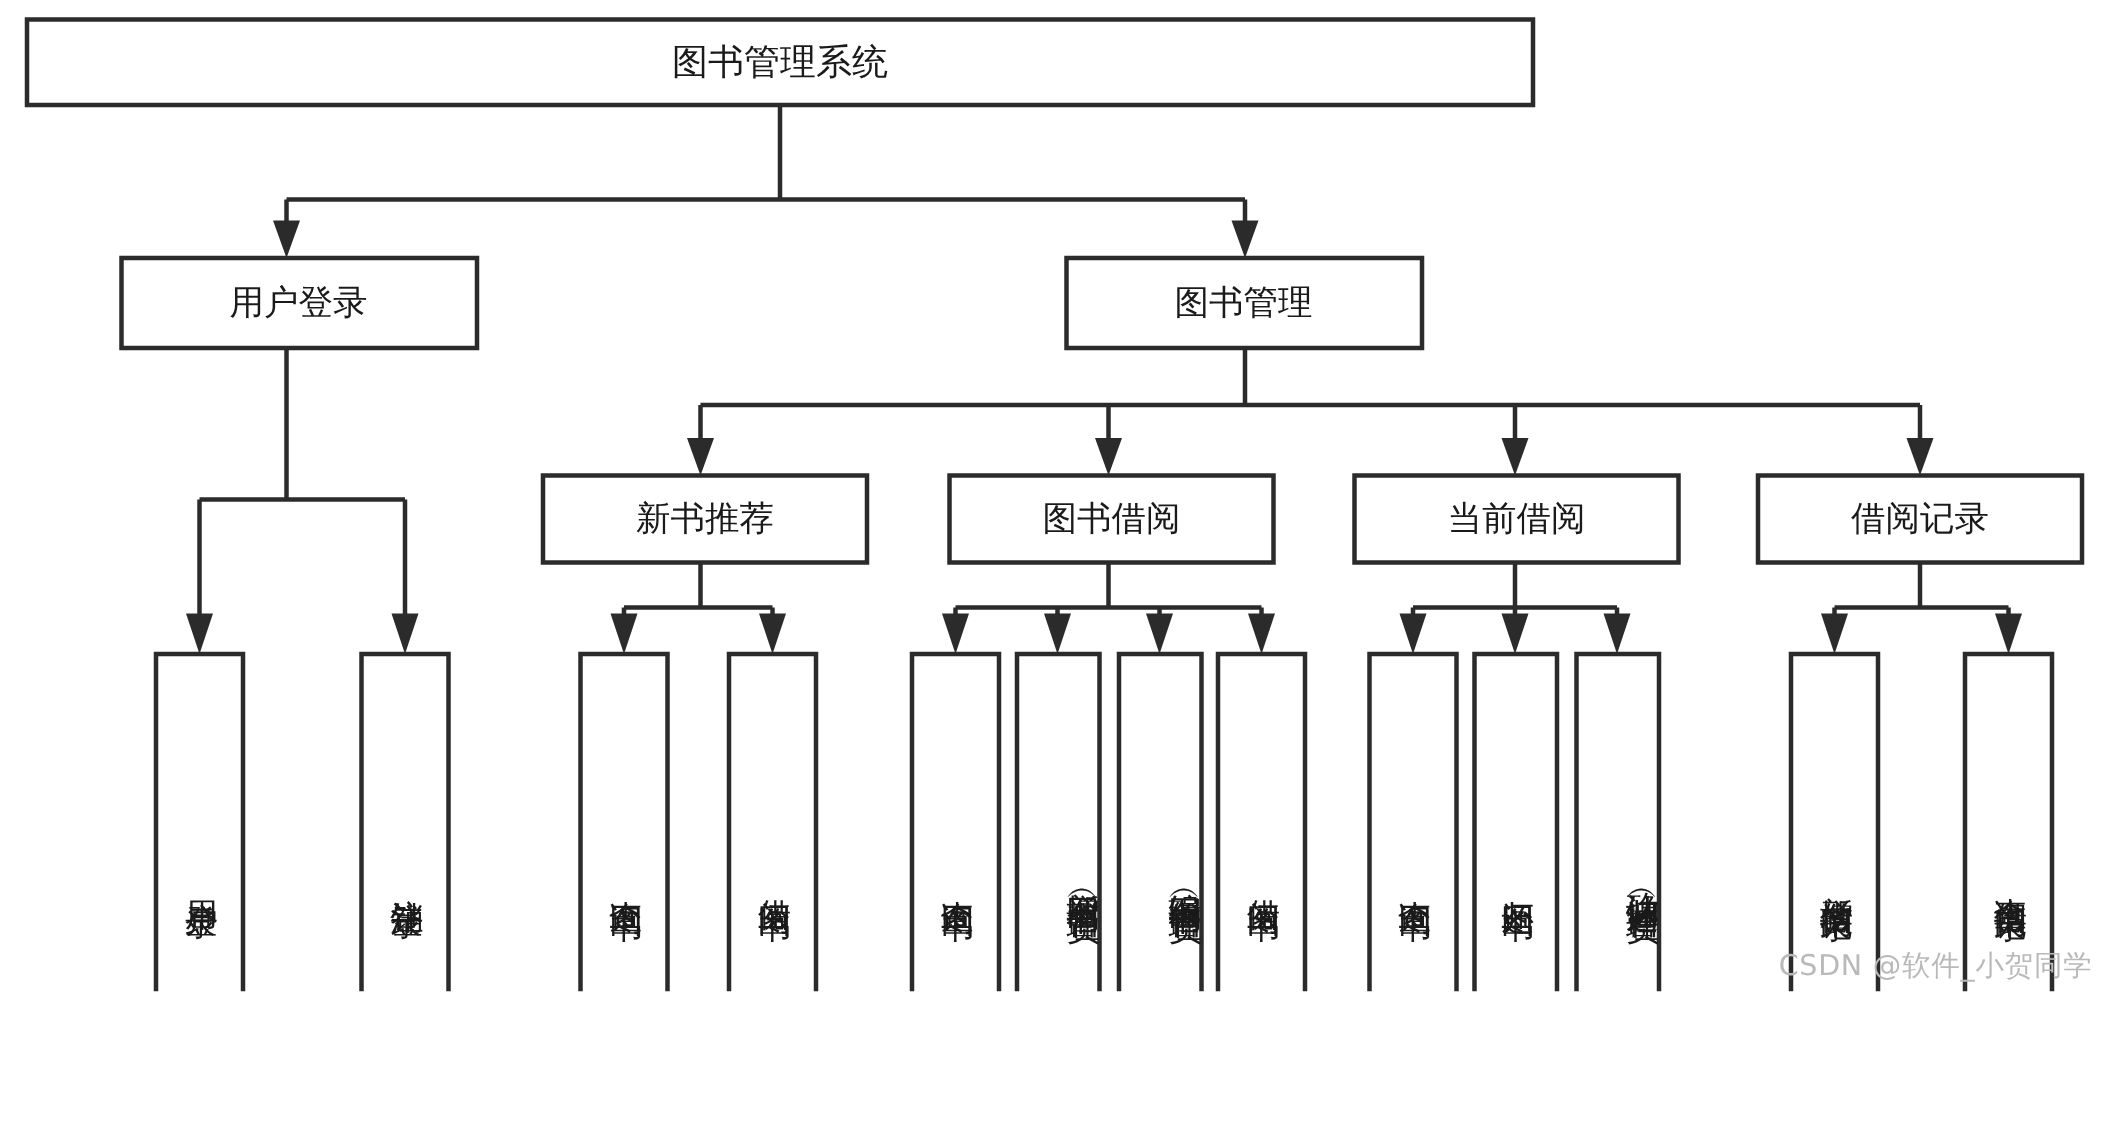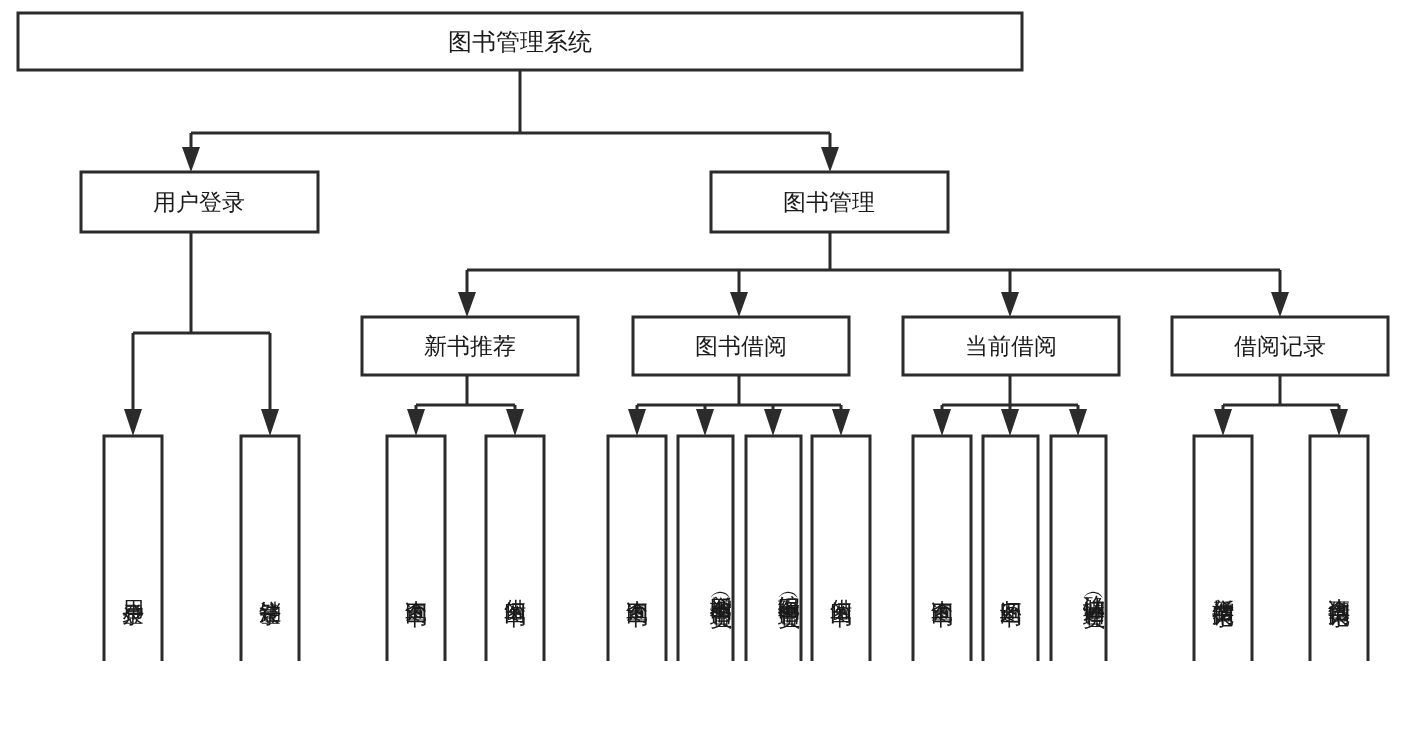--- a/index.html
+++ b/index.html
@@ -213,13 +213,14 @@
   <div class="vlabel" style="left:608px; top:436px; width:58px; height:299px; display:flex; align-items:center; justify-content:center;">查询图书</div>
   <div class="vlabel" style="left:678px; top:440px; width:55px; height:291px; display:flex; align-items:flex-start; justify-content:center;">新增图书（管理员）</div>
   <div class="vlabel" style="left:746px; top:440px; width:55px; height:291px; display:flex; align-items:flex-start; justify-content:center;">编辑图书（管理员）</div>
   <div class="vlabel" style="left:812px; top:436px; width:58px; height:299px; display:flex; align-items:center; justify-content:center;">借阅图书</div>
   <div class="vlabel" style="left:913px; top:436px; width:58px; height:299px; display:flex; align-items:center; justify-content:center;">查询图书</div>
   <div class="vlabel" style="left:983px; top:436px; width:55px; height:299px; display:flex; align-items:center; justify-content:center;">归还图书</div>
   <div class="vlabel" style="left:1051px; top:440px; width:55px; height:291px; display:flex; align-items:flex-start; justify-content:center;">确认归还（管理员）</div>
   <div class="vlabel" style="left:1194px; top:436px; width:58px; height:299px; display:flex; align-items:center; justify-content:center;">新增借阅记录</div>
   <div class="vlabel" style="left:1310px; top:436px; width:58px; height:299px; display:flex; align-items:center; justify-content:center;">查询借阅记录</div>
 
+  <div class="watermark">CSDN @软件_小贺同学</div>
 </div>
 
 </body></html>

